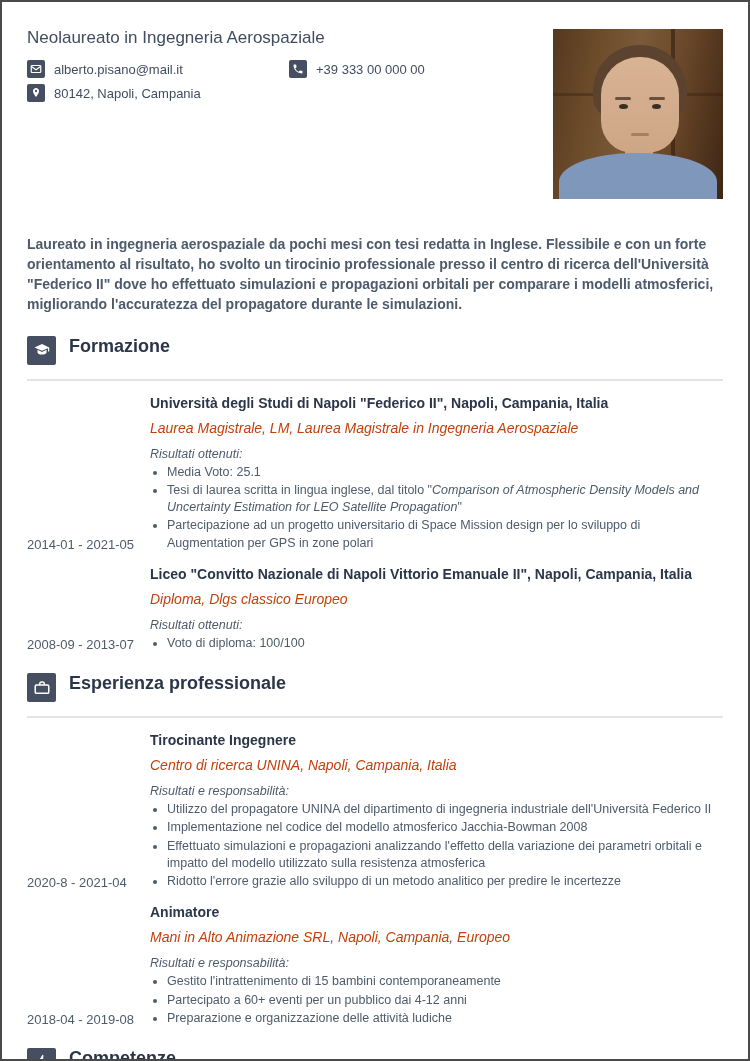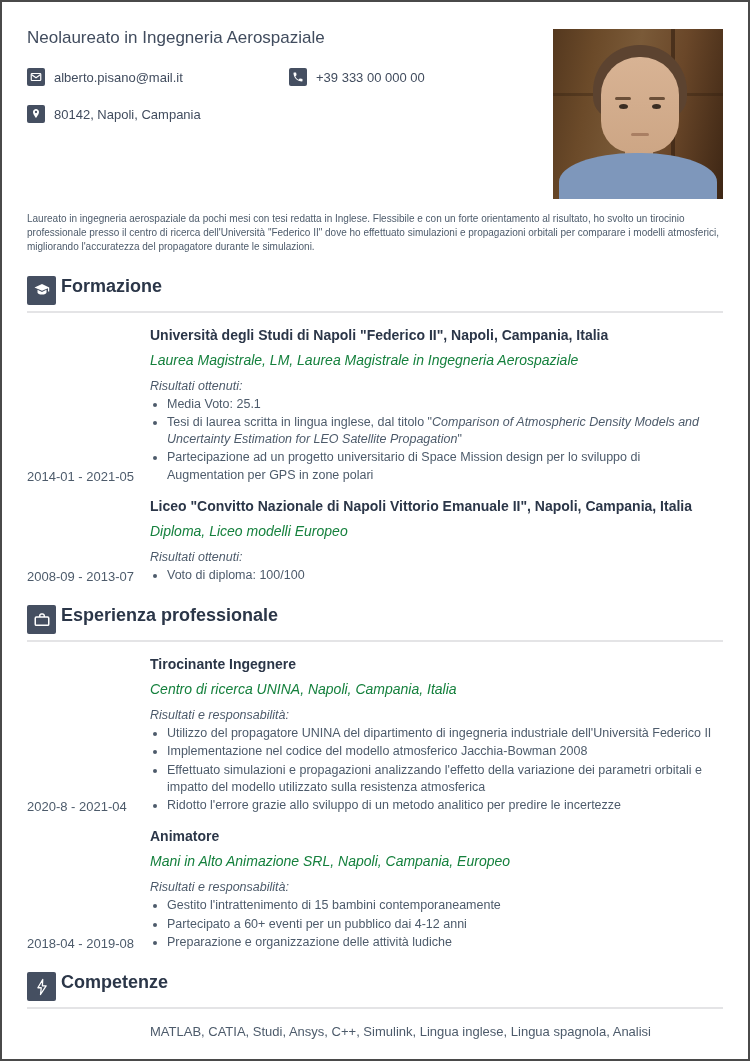--- a/index.html
+++ b/index.html
@@ -12,21 +12,21 @@
     background: #fff;
     border: 2px solid #4a4a4a;
     padding: 0 25px;
     overflow: hidden;
     color: var(--body-text, #4d5b6b);
   }
   
   .header { position: relative; height: 172px; margin-top: 26px; }
   .name { font-size: 30px; font-weight: bold; color: var(--heading, #3d4757); letter-spacing: .3px; }
   .job-title { font-size: 17px; color: #414c5e; margin-top: 7px; }
-  .contact-grid { margin-top: 20px; display: grid; grid-template-columns: 262px 262px; row-gap: 19px; }
+  .contact-grid { margin-top: 12px; display: grid; grid-template-columns: 262px 262px; row-gap: 6px; }
   .contact-item { display: flex; align-items: center; gap: 9px; font-size: 13px; color: #414c5e; }
   .chip { width: 18px; height: 18px; flex: none; background: var(--icon-bg, #454f61); border-radius: 2px;
           display: flex; align-items: center; justify-content: center; }
   .chip svg { width: 12px; height: 12px; display: block; }
   
   .photo { position: absolute; top: 1px; right: 0; width: 170px; height: 170px; overflow: hidden;
            background: linear-gradient(100deg, #54381f 0%, #6b4a29 22%, #7a5a38 45%, #6a4729 68%, #3d2614 100%); }
   .photo .panel { position:absolute; top:0; left:118px; width:4px; height:100%; background:#2e1c0e; opacity:.55; }
   .photo .panel2 { position:absolute; top:64px; left:0; width:100%; height:3px; background:#2e1c0e; opacity:.35; }
   .photo .hair { position: absolute; top: 16px; left: 40px; width: 94px; height: 74px;
@@ -35,33 +35,33 @@
   .photo .shirt { position: absolute; top: 124px; left: 6px; width: 158px; height: 60px;
                   border-radius: 48% 48% 0 0; background: #7e97bb; }
   .photo .face { position: absolute; top: 28px; left: 48px; width: 78px; height: 96px;
                  border-radius: 38px 38px 32px 32px; background: linear-gradient(#d8b394, #cda685); }
   .photo .brow { position:absolute; width:16px; height:3px; background:#6b4f38; border-radius:2px; top:68px; }
   .photo .brow.l { left:62px; } .photo .brow.r { left:96px; }
   .photo .eye { position:absolute; width:9px; height:5px; background:#3a2d22; border-radius:50%; top:75px; }
   .photo .eye.l { left:66px; } .photo .eye.r { left:99px; }
   .photo .mouth { position:absolute; top:104px; left:78px; width:18px; height:3px; background:#a97f63; border-radius:2px; }
   
-  .summary { margin-top: 12px; font-size: 10px; line-height: 1.42; color: var(--body-text, #4d5b6b); }
-  
-  .section-head { display: flex; align-items: center; gap: 5px; margin-top: 21px;
-                  border-bottom: 2px solid var(--rule, #e4e4e6); padding-bottom: 8px; }
+  .summary { margin-top: 35px; font-size: 14px; line-height: 1.42; color: var(--body-text, #4d5b6b); font-weight: bold; }
+  
+  .section-head { display: flex; align-items: center; gap: 13px; margin-top: 21px;
+                  border-bottom: 2px solid var(--rule, #e4e4e6); padding-bottom: 16px; }
   .section-icon { width: 29px; height: 29px; background: var(--icon-bg, #454f61); border-radius: 2px;
                   display: flex; align-items: center; justify-content: center; margin-bottom: -2px; }
   .section-icon svg { width: 18px; height: 18px; display: block; }
   .section-title { font-size: 18px; font-weight: bold; color: var(--heading-dark, #2b3648); padding-bottom: 6px; }
   .entry { display: flex; margin-top: 14px; align-items: flex-end; }
   .entry-dates { width: 123px; flex: none; font-size: 13px; color: #4d5b6b; padding-top: 1px; }
   .entry-body { flex: 1; padding-right: 4px; }
   .entry-title { font-size: 14px; font-weight: bold; color: var(--heading-dark, #2b3648); }
-  .entry-subtitle { font-size: 14px; font-style: italic; color: #15803d; margin-top: 9px; }
+  .entry-subtitle { font-size: 14px; font-style: italic; color: #c2410c; margin-top: 9px; }
   .results-label { font-size: 12.5px; font-style: italic; color: #4d5b6b; margin-top: 11px; }
   ul.bullets { margin: 3px 0 0 0; padding-left: 17px; }
   ul.bullets li { font-size: 12.5px; line-height: 1.38; color: #4d5b6b; margin-top: 1px; }
   .it { font-style: italic; }
   .skills-line { margin-top: 15px; padding-left: 123px; font-size: 13px; color: #4d5b6b; }
   
   .footer { position: absolute; left: 25px; right: 25px; bottom: 24px;
             font-size: 9.6px; color: #4f5e77; }
 </style>
 </head>
@@ -138,21 +138,21 @@
         <li><span>Tesi di laurea scritta in lingua inglese, dal titolo "</span><span class="it">Comparison of Atmospheric Density Models and Uncertainty Estimation for LEO Satellite Propagation</span><span>"</span></li>
         <li><span>Partecipazione ad un progetto universitario di Space Mission design per lo sviluppo di Augmentation per GPS in zone polari</span></li>
       </ul>
     </div>
   </div>
 
   <div class="entry">
     <div class="entry-dates">2008-09  - 2013-07</div>
     <div class="entry-body">
       <div class="entry-title">Liceo "Convitto Nazionale di Napoli Vittorio Emanuale II", Napoli, Campania, Italia</div>
-      <div class="entry-subtitle">Diploma, Liceo modelli Europeo</div>
+      <div class="entry-subtitle">Diploma, Dlgs classico Europeo</div>
       <div class="results-label">Risultati ottenuti:</div>
       <ul class="bullets">
         <li><span>Voto di diploma: 100/100</span></li>
       </ul>
     </div>
   </div>
 
   <div class="section-head">
     <span class="section-icon">
       <svg viewBox="0 0 24 24">

